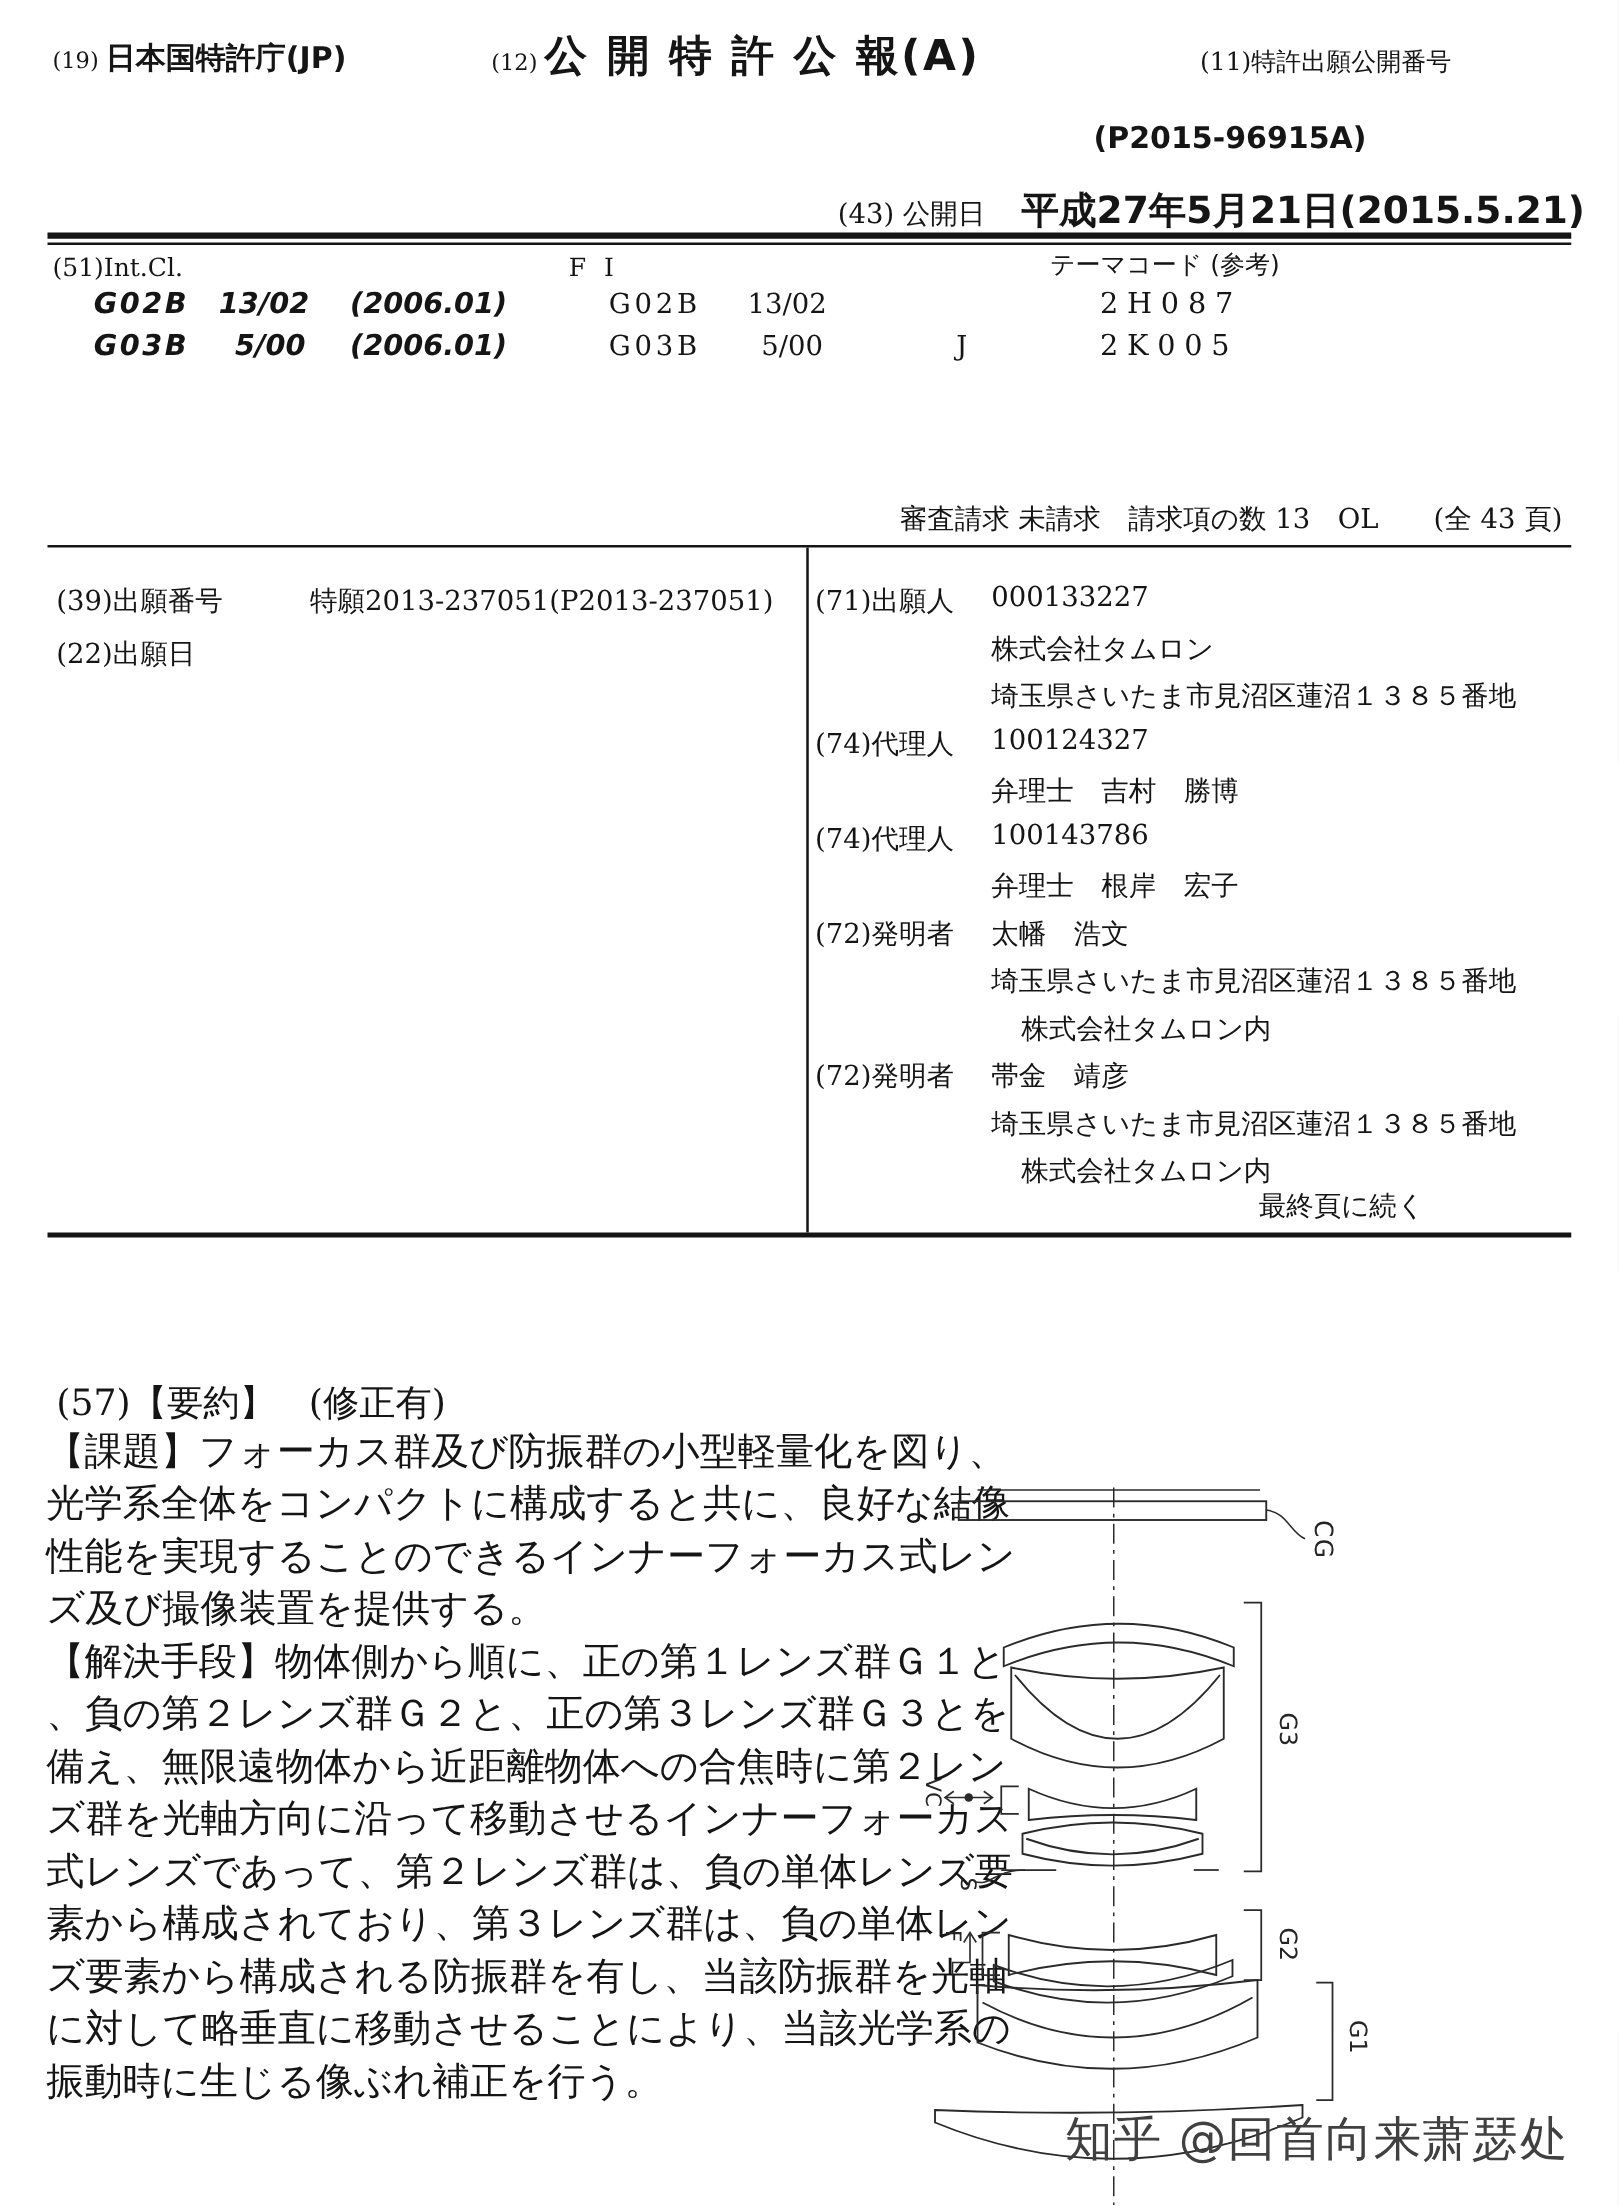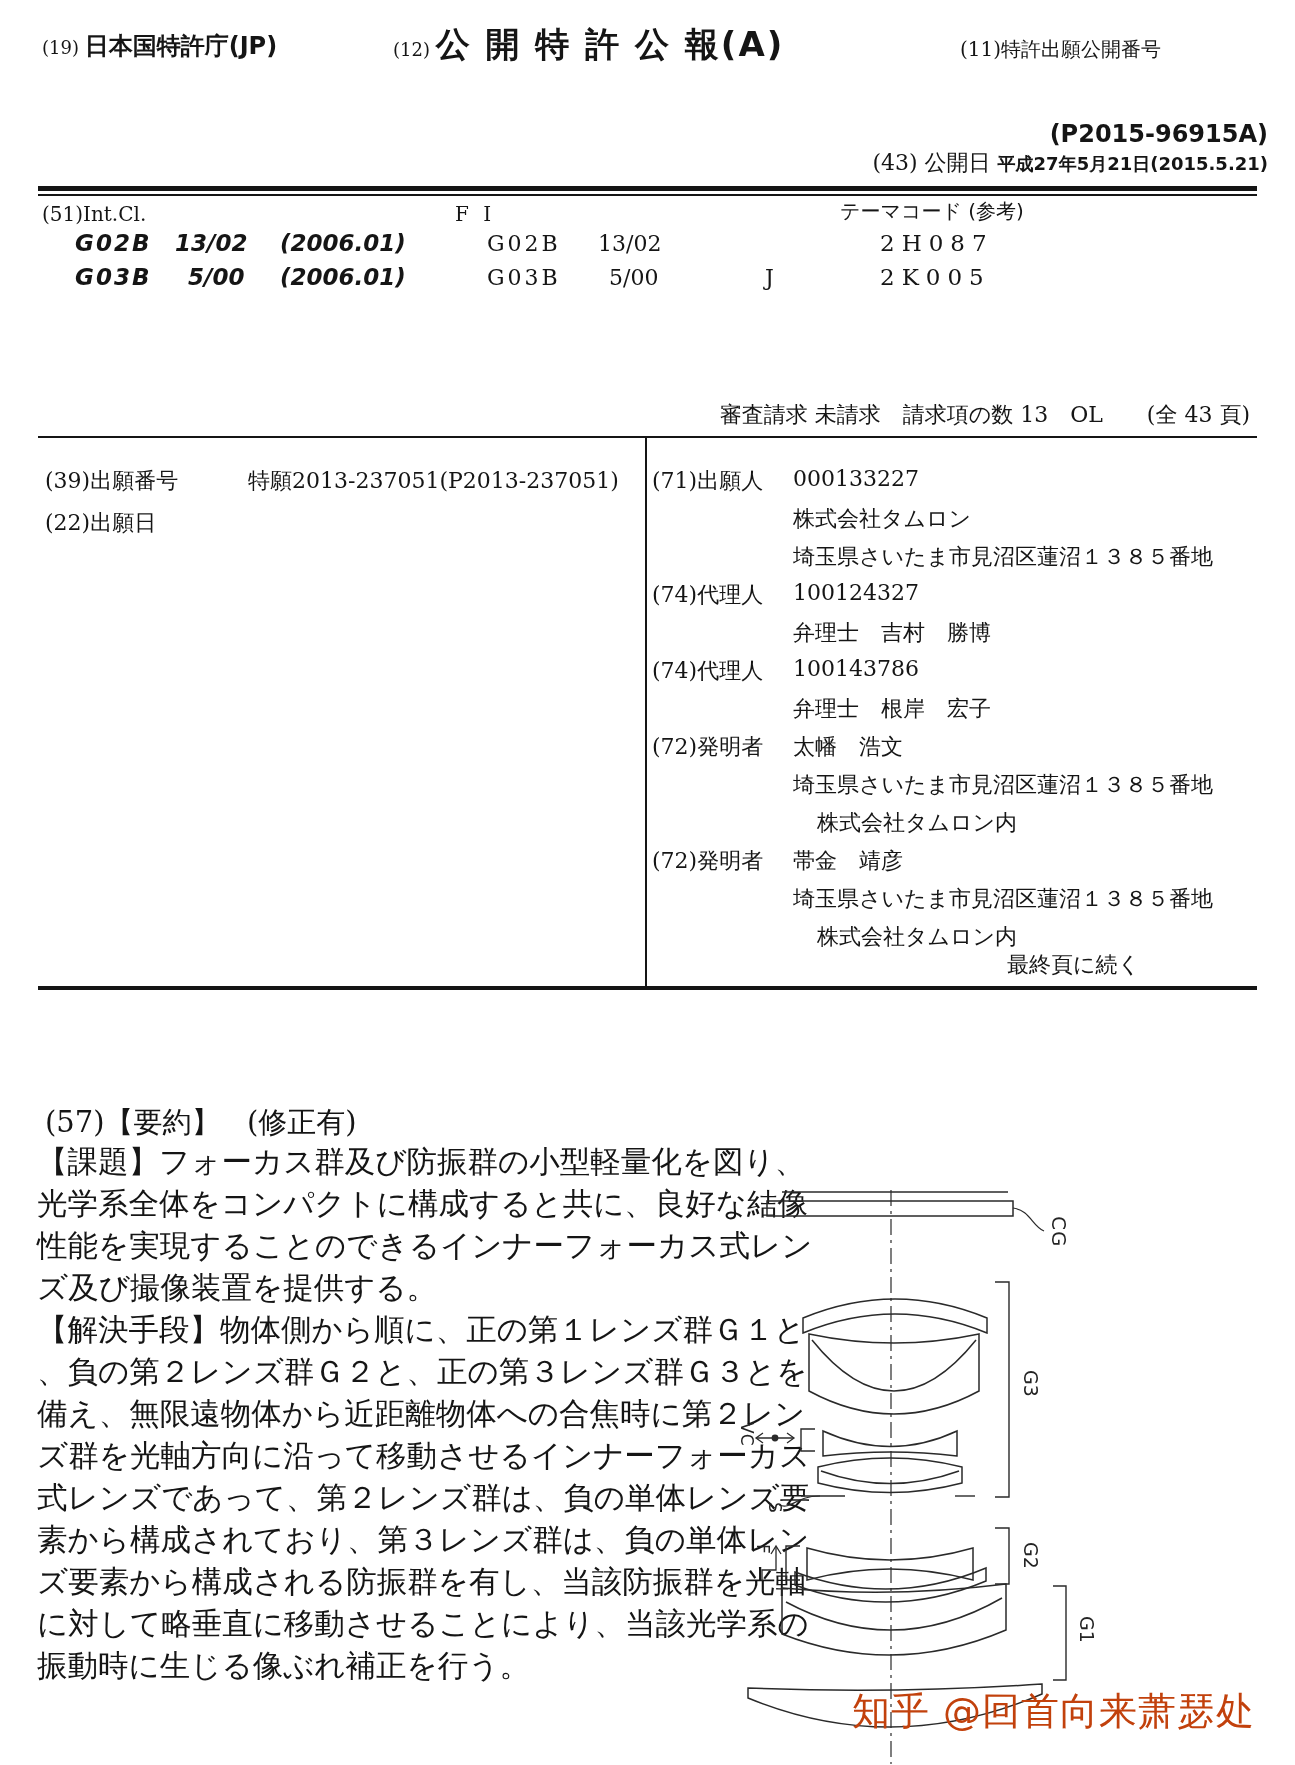--- a/index.html
+++ b/index.html
@@ -9,47 +9,47 @@
     overflow:hidden;margin:0 auto;
   }
   .abs{position:absolute;white-space:nowrap;}
   .sans{font-family:"DejaVu Sans","Liberation Sans",sans-serif;}
   .b{font-weight:bold;}
   .i{font-style:italic;}
   .rule{position:absolute;background:#151515;}
   .rt{text-align:right;}
   svg text{font-family:"DejaVu Sans","Liberation Sans",sans-serif;fill:#242424;}
   .wm{
-    position:absolute;left:852px;top:1686px;font-size:38px;color:#c2410c;
+    position:absolute;left:852px;top:1686px;font-size:38px;color:#404040;
     font-family:"DejaVu Sans","Liberation Sans",sans-serif;letter-spacing:1px;z-index:6;
   }
 </style>
 </head>
 <body>
 
 <div class="page">
 
   <div class="abs" style="left:42px;top:30px;font-size:18px;">
     <span>(19)</span>
     <span class="sans b" style="font-size:24px;">日本国特許庁(JP)</span>
   </div>
 
   <div class="abs" style="left:393px;top:22px;font-size:18px;">
     <span>(12)</span>
     <span class="sans b" style="font-size:34px;letter-spacing:2px;">公 開 特 許 公 報(A)</span>
   </div>
 
   <div class="abs" style="left:960px;top:36px;font-size:20px;">(11)特許出願公開番号</div>
 
-  <div class="abs sans b rt" style="left:700px;top:120px;width:568px;font-size:24px;">(P2015-96915A)</div>
+  <div class="abs sans b rt" style="left:700px;top:96px;width:568px;font-size:24px;text-align:center;">(P2015-96915A)</div>
 
   <div class="abs rt" style="left:660px;top:148px;width:608px;font-size:22px;">
     <span>(43)</span>
     <span>公開日</span>
-    <span class="sans b" style="font-size:18px;">平成27年5月21日(2015.5.21)</span>
+    <span class="sans b" style="font-size:30px;margin-left:22px;">平成27年5月21日(2015.5.21)</span>
   </div>
 
   <div class="rule" style="left:38px;top:186px;width:1219px;height:5px;"></div>
   <div class="rule" style="left:38px;top:194px;width:1219px;height:2px;"></div>
 
   <div class="abs" style="left:42px;top:202px;font-size:20px;">(51)Int.Cl.</div>
   <div class="abs" style="left:455px;top:202px;font-size:20px;letter-spacing:4px;">F I</div>
   <div class="abs sans" style="left:840px;top:198px;font-size:20px;">テーマコード (参考)</div>
 
   <div>

